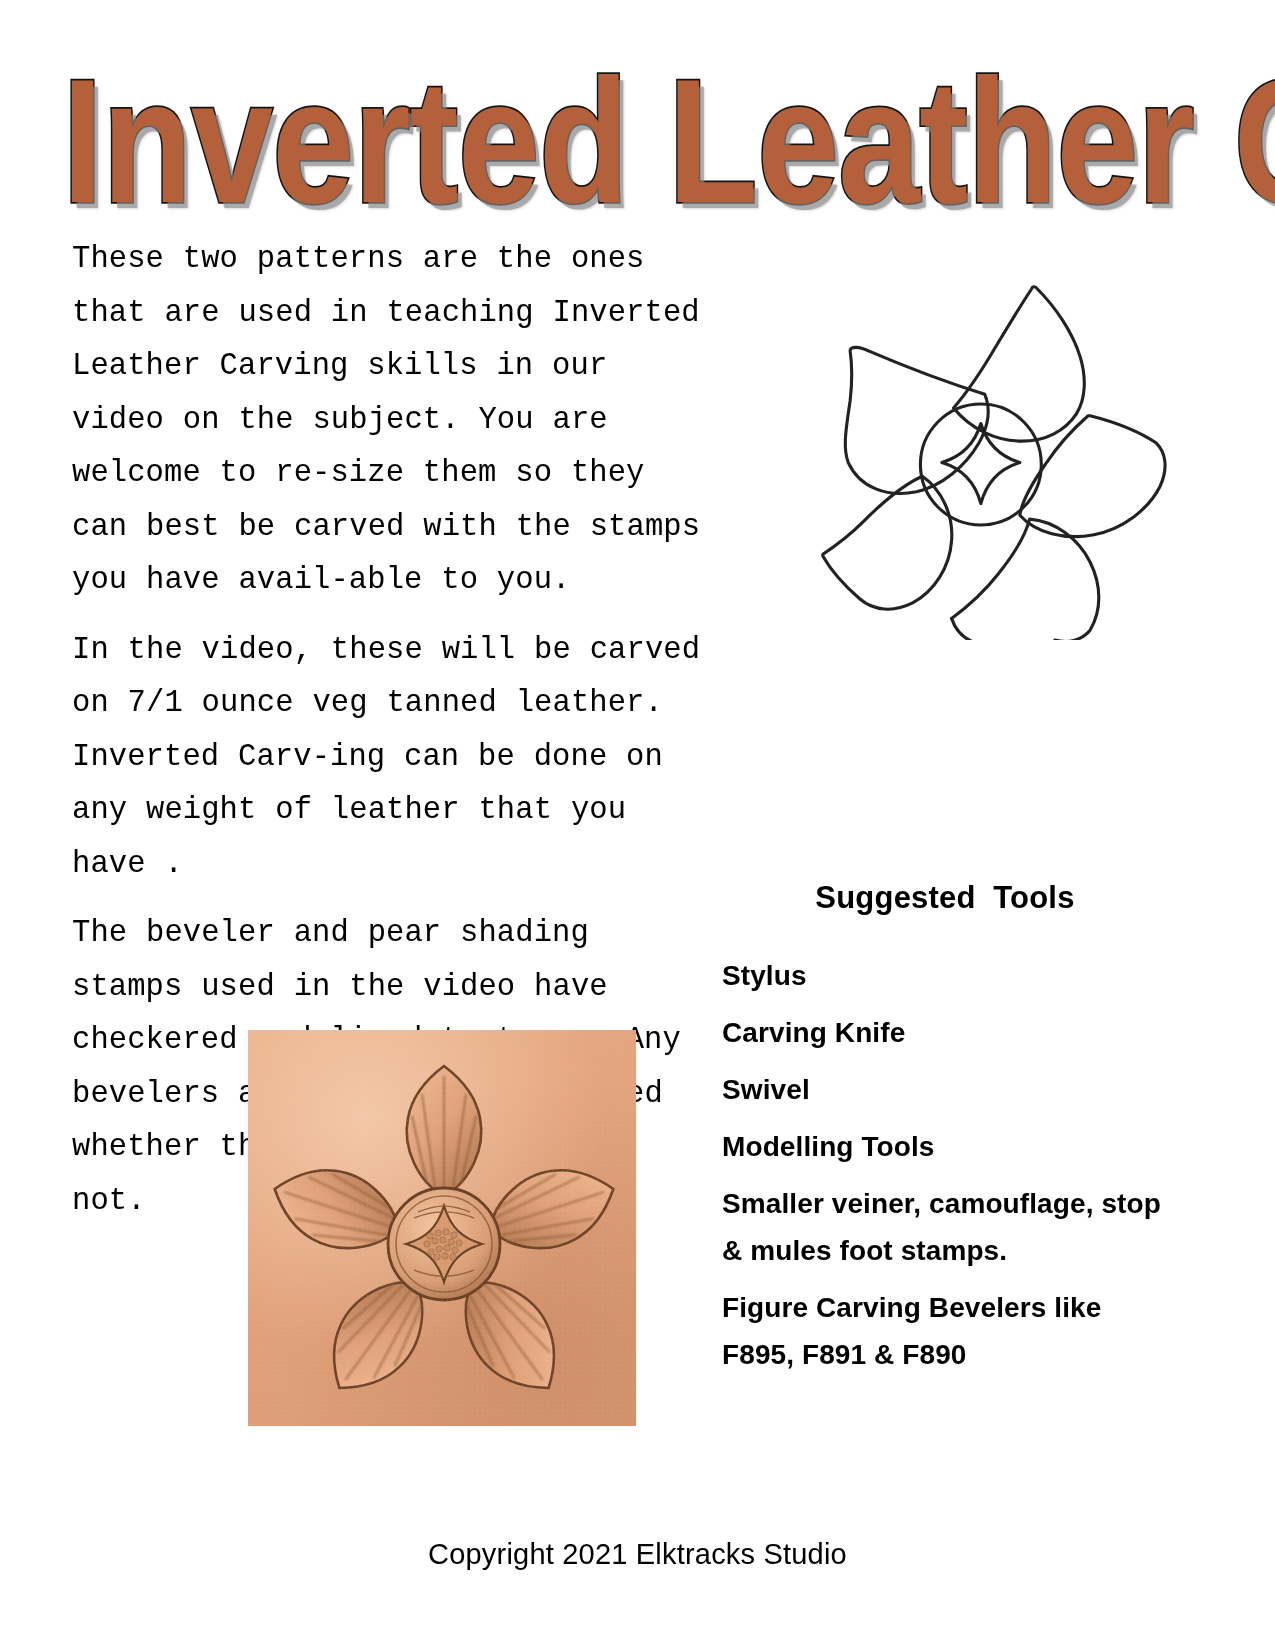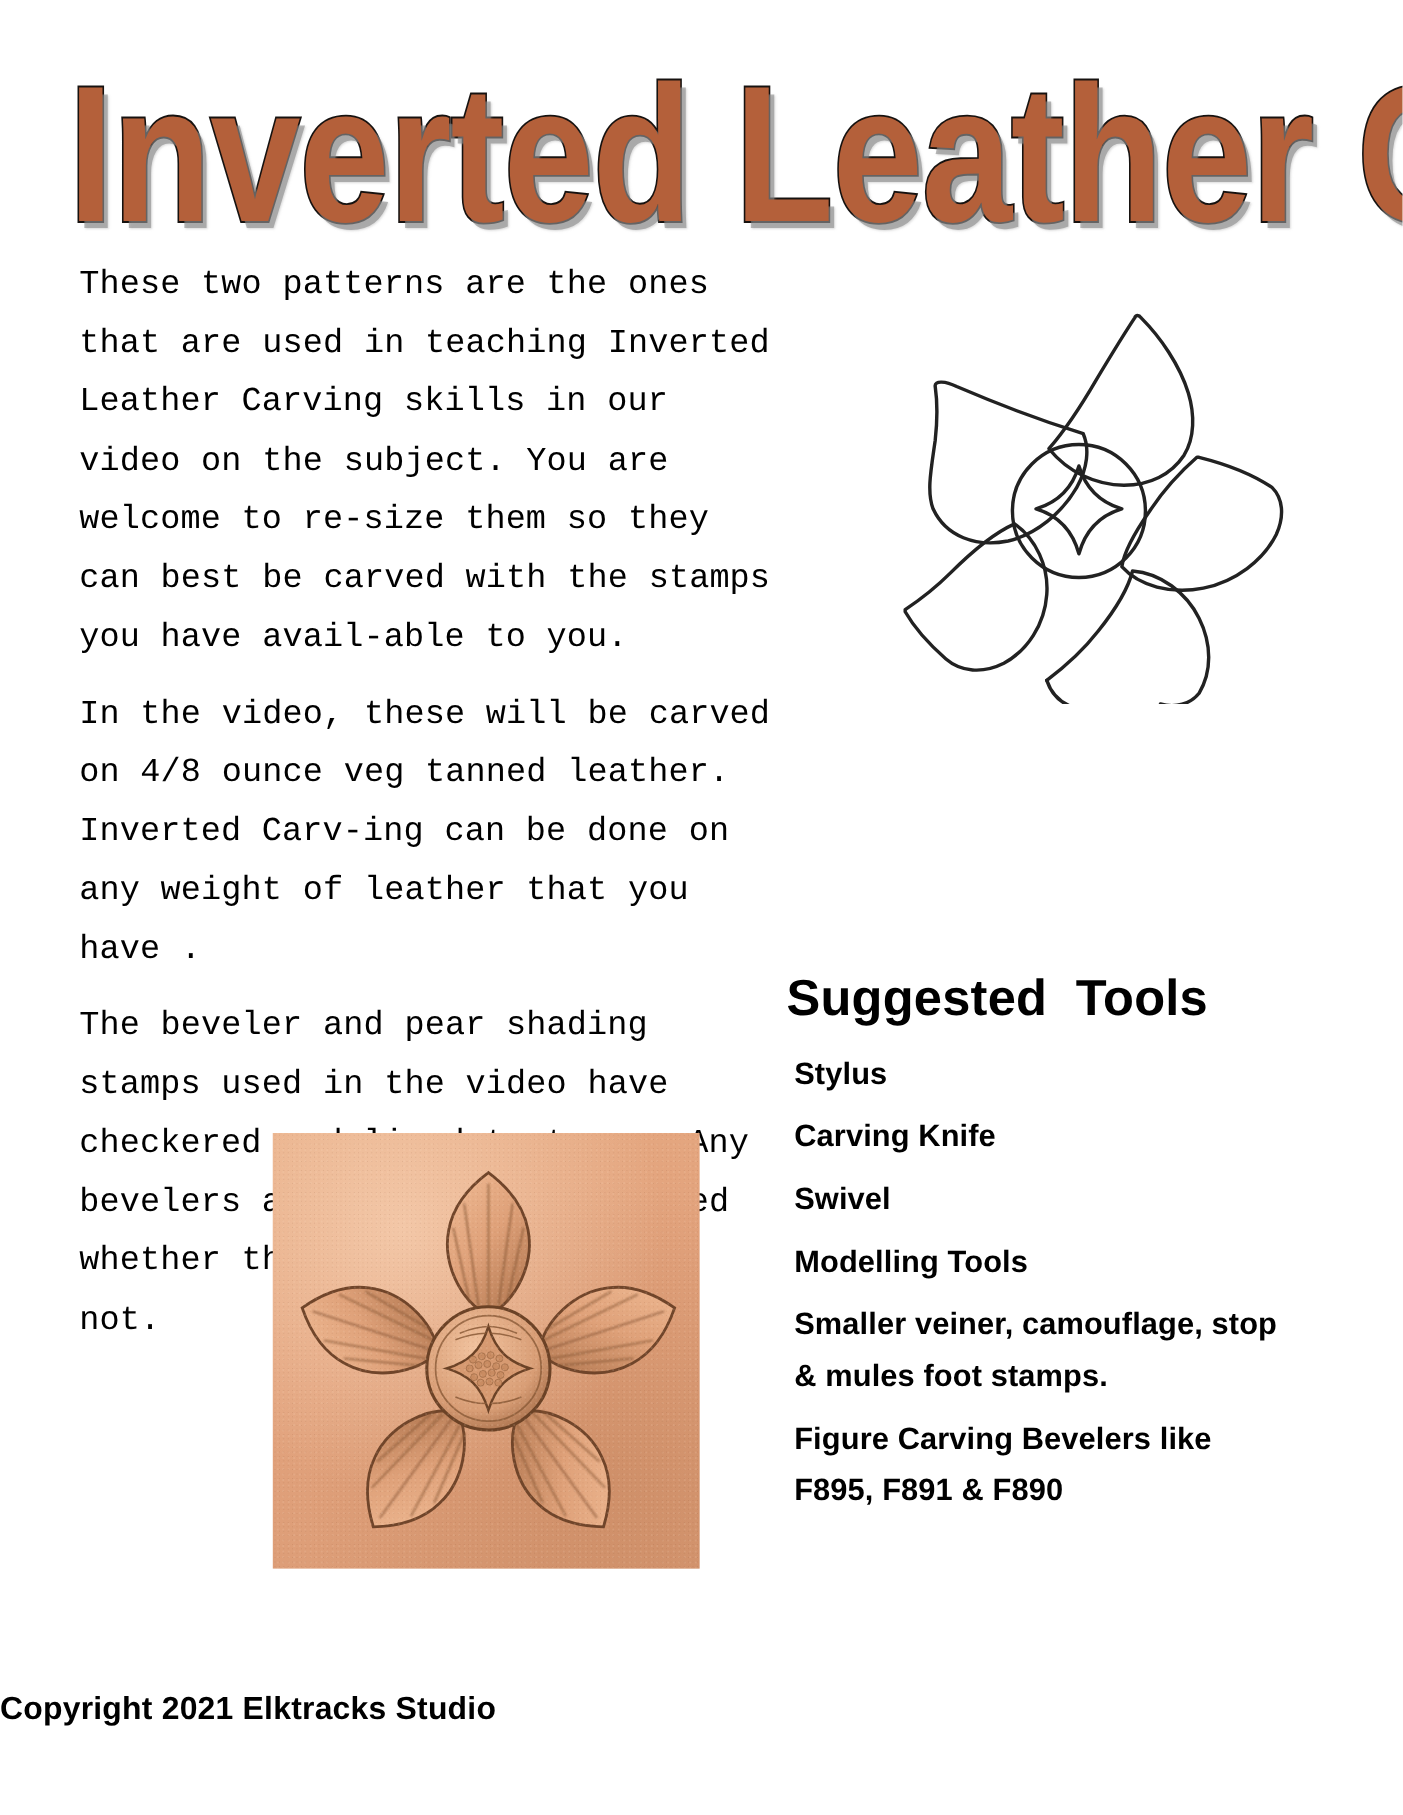--- a/index.html
+++ b/index.html
@@ -73,21 +73,22 @@
     left: 60px;
     top: 0px;
     width: 400px;
     height: 390px;
   }
   .tools-heading {
     position: absolute;
     left: 0;
     top: 630px;
     width: 460px;
-    font-size: 46px;
+    text-align: center;
+    font-size: 31px;
     font-weight: 700;
     letter-spacing: 0.2px;
     white-space: pre;
   }
   .tools-list {
     position: absolute;
     left: 7px;
     top: 702px;
     width: 440px;
   }
@@ -124,37 +125,36 @@
     background-position: 0 0, 2px 3px;
     pointer-events: none;
   }
 
   
   .copyright {
     position: absolute;
     left: 0;
     top: 1538px;
     width: 1275px;
-    text-align: left;
+    text-align: center;
     font-size: 29px;
     letter-spacing: 0.2px;
-    font-weight: bold;
   }
   svg { display: block; }
 </style>
 </head>
 <body>
 
 <div class="title-wrap">
   <div class="title-text">Inverted Leather Carving</div>
 </div>
 
 <div class="left-col">
   <p class="para">These two patterns are the ones that are used in teaching Inverted Leather Carving skills in our video on the subject. You are welcome to re-size them so they can best be carved with the stamps you have avail-able to you.</p>
-  <p class="para">In the video, these will be carved on 4/8 ounce veg tanned leather. Inverted Carv-ing can be done on any weight of leather that you have .</p>
+  <p class="para">In the video, these will be carved on 7/1 ounce veg tanned leather. Inverted Carv-ing can be done on any weight of leather that you have .</p>
   <p class="para">The beveler and pear shading stamps used in the video have checkered and lined textures. Any bevelers and shaders can be used whether they have a texture or not.</p>
 </div>
 
 <div class="right-col">
 
   <div class="pattern-drawing">
     <svg viewBox="0 0 400 400" width="400" height="390" aria-hidden="true">
       <g fill="none" stroke="#222222" stroke-width="3.2" stroke-linecap="round" stroke-linejoin="round">
 
         <path d="M258 40 C 246 58 234 78 222 98 C 208 122 192 146 178 162

